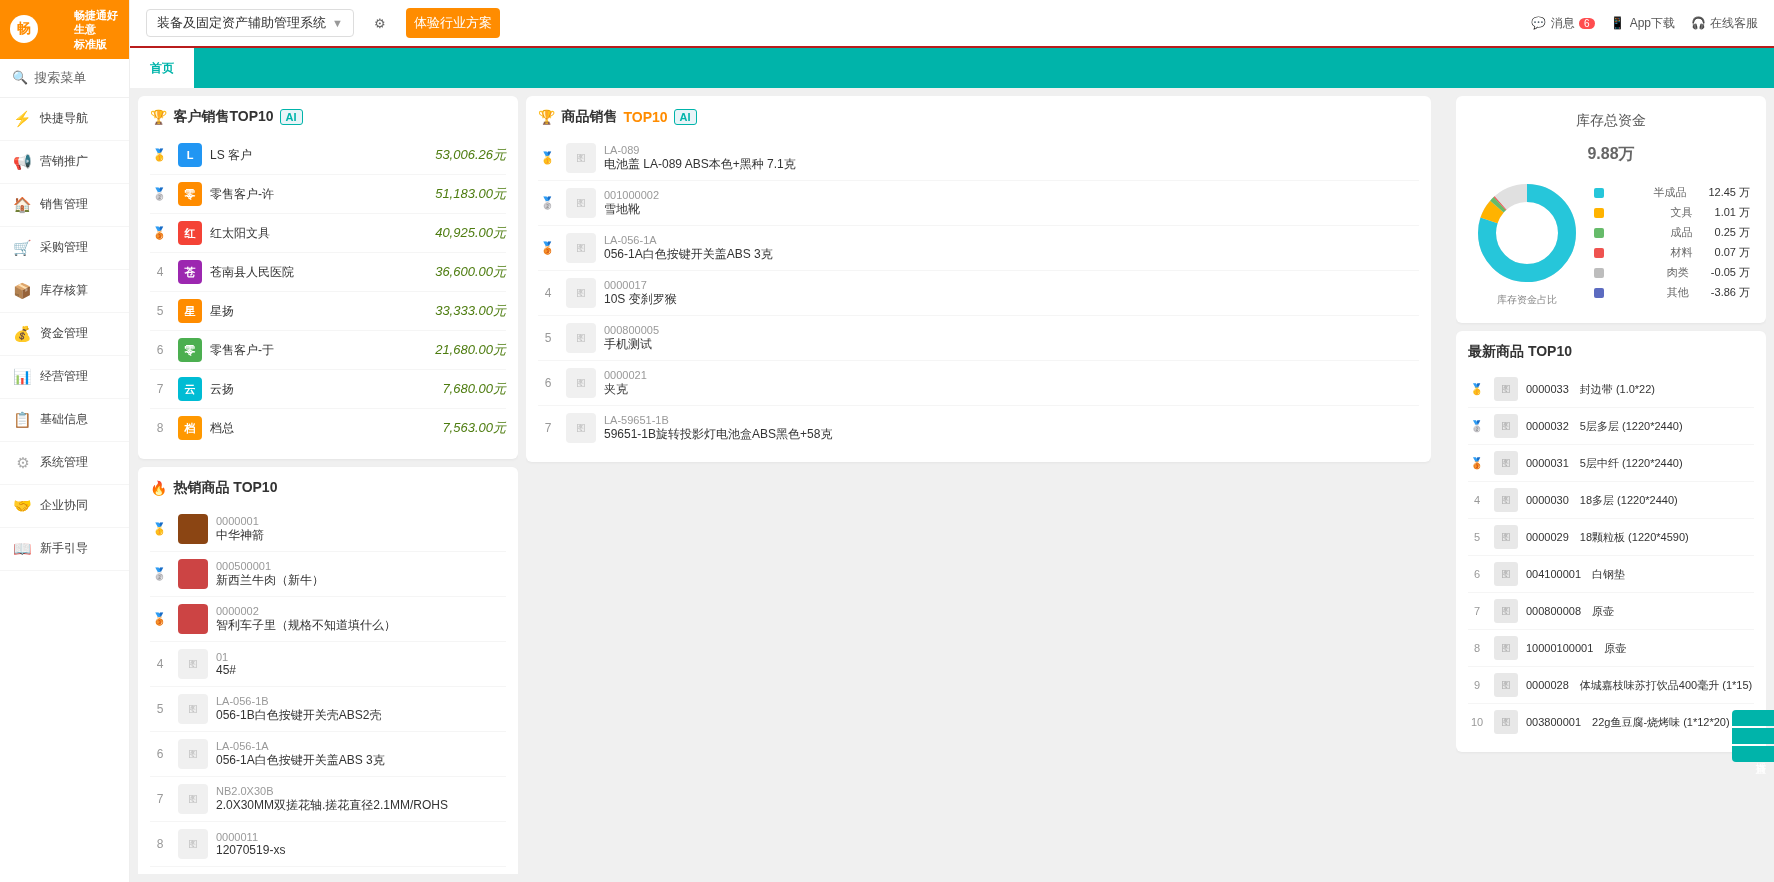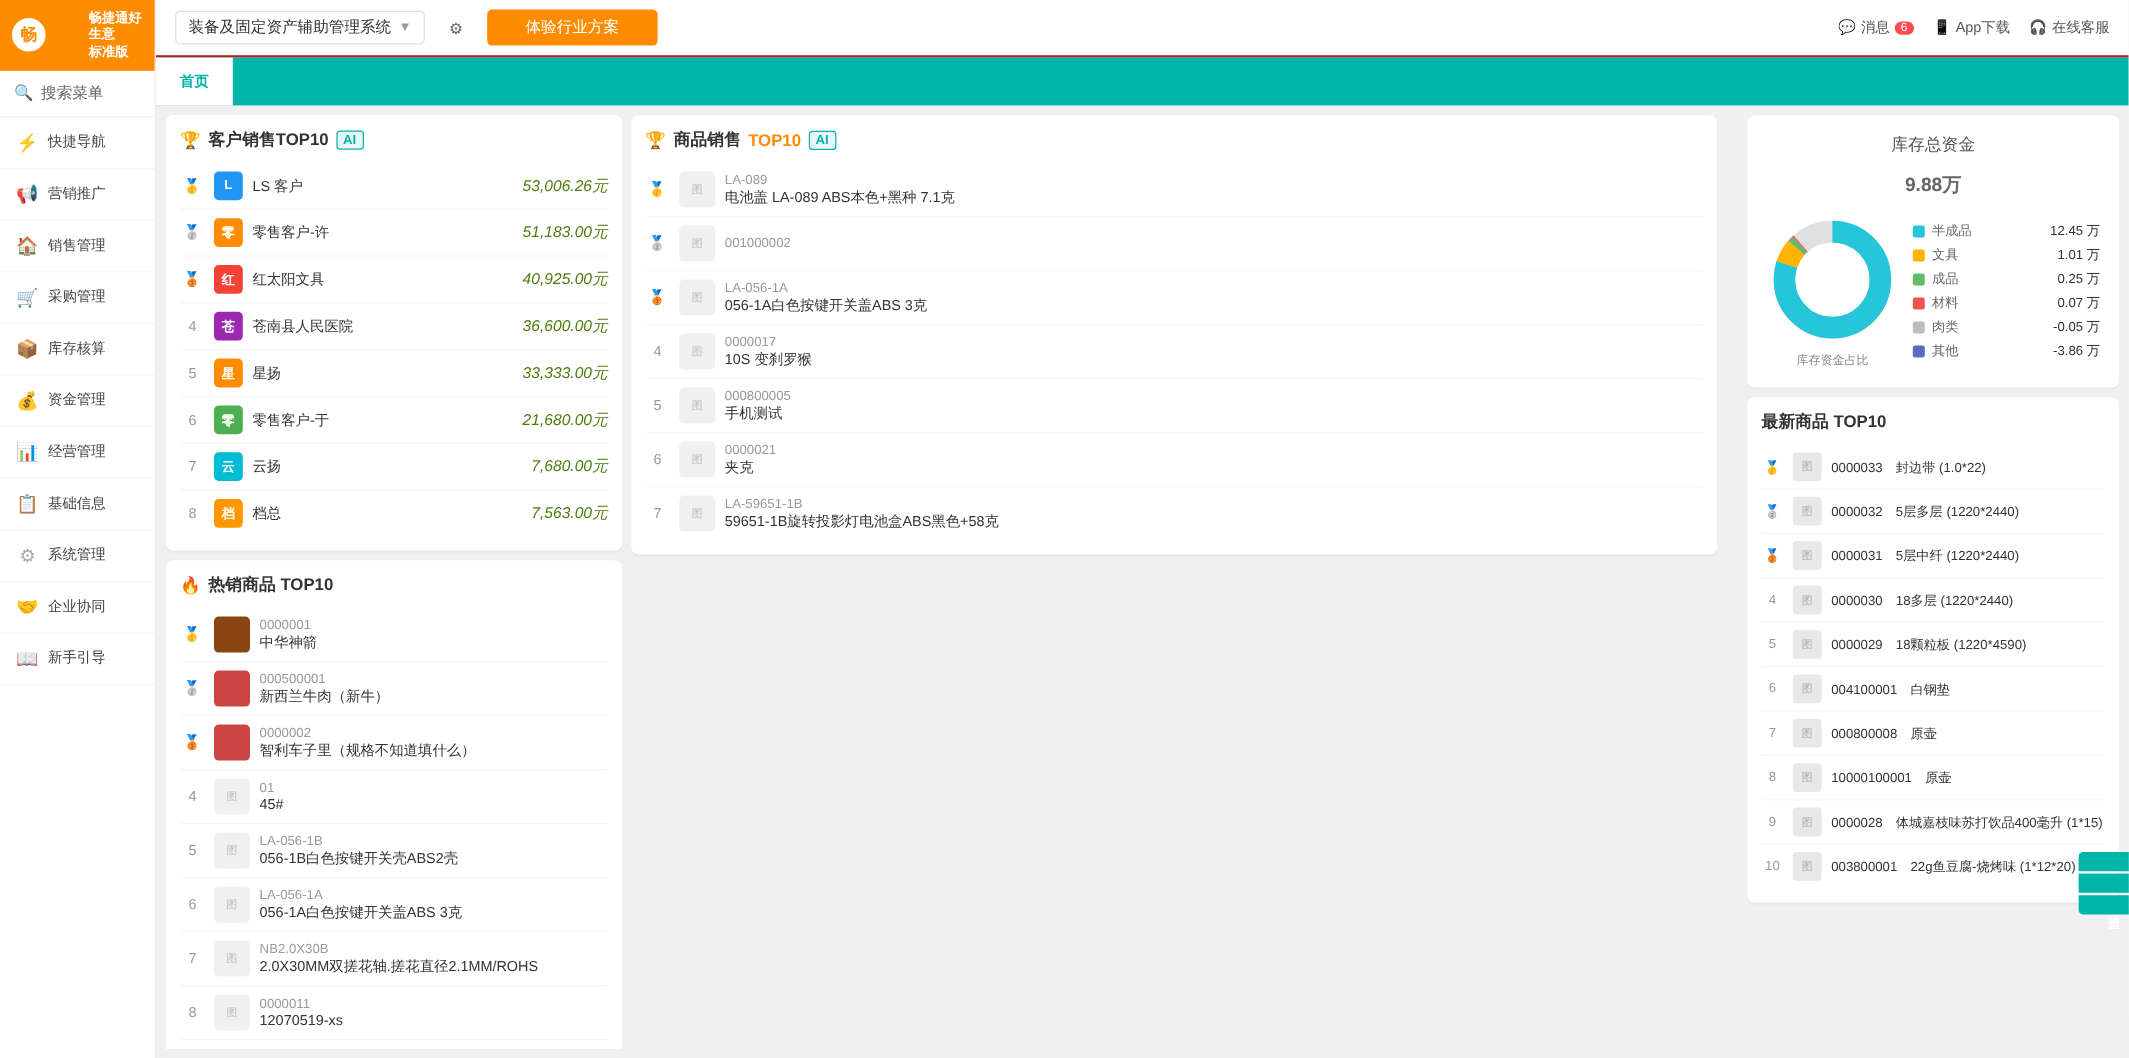--- a/index.html
+++ b/index.html
@@ -89,21 +89,21 @@
     .system-selector .arrow { color: #999; font-size: 11px; }
     .gear-btn {
       width: 28px; height: 28px;
       display: flex; align-items: center; justify-content: center;
       color: #666; cursor: pointer;
     }
     .trial-btn {
       background: #ff8c00;
       color: #fff;
       border: none;
-      padding: 6px 32px;
+      padding: 6px 8px;
       border-radius: 4px;
       cursor: pointer;
       font-size: 13px;
     }
     .header-right {
       margin-left: auto;
       display: flex;
       align-items: center;
       gap: 16px;
       font-size: 12px;
@@ -298,22 +298,23 @@
     }
     .legend-list {
       flex: 1;
       display: flex;
       flex-direction: column;
       gap: 5px;
     }
     .legend-item {
       display: flex;
       align-items: center;
-      gap: 6px;
+      gap: 22px;
       font-size: 11px;
+      text-align: right;
     }
     .legend-dot {
       width: 10px; height: 10px;
       border-radius: 2px;
       flex-shrink: 0;
     }
     .legend-label { color: #666; flex: 1; }
     .legend-value { color: #333; font-weight: 500; }
 
     
@@ -649,20 +650,21 @@
       <div class="product-name">电池盖 LA-089 ABS本色+黑种 7.1克</div>
     </div>
   </div>
             <div class="product-item">
     <span class="rank-num top2">🥈</span>
     <div class="product-thumb">
                 <span style="font-size:9px;color:#bbb;">图</span>
               </div>
     <div class="product-info">
       <div class="product-code">001000002</div>
+      <div class="product-name">雪地靴</div>
     </div>
   </div>
             <div class="product-item">
     <span class="rank-num top3">🥉</span>
     <div class="product-thumb">
                 <span style="font-size:9px;color:#bbb;">图</span>
               </div>
     <div class="product-info">
       <div class="product-code">LA-056-1A</div>
       <div class="product-name">056-1A白色按键开关盖ABS 3克</div>

